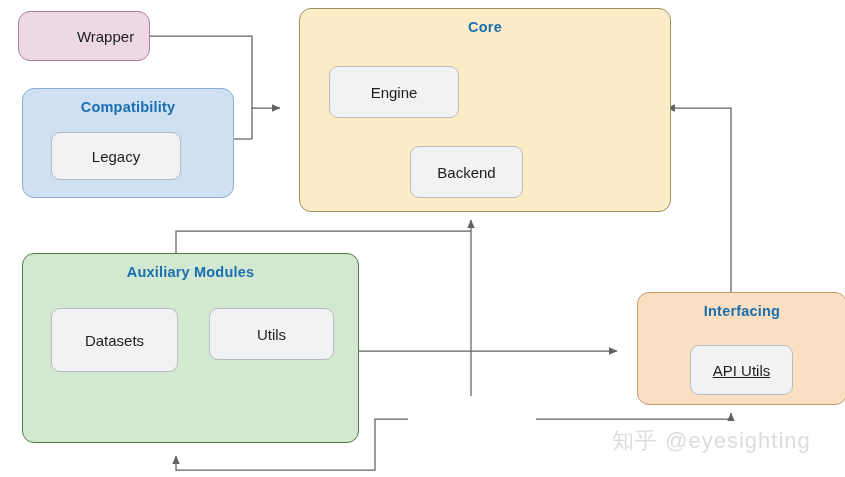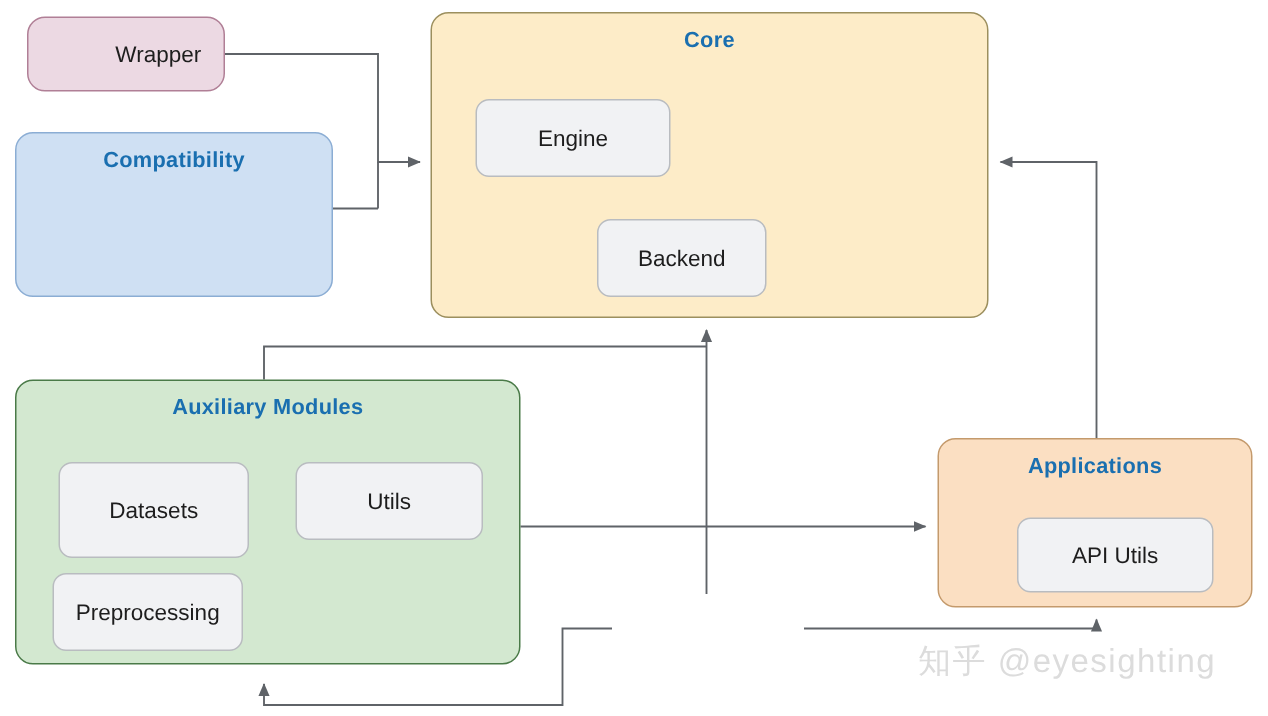--- a/index.html
+++ b/index.html
@@ -26,20 +26,21 @@
     pointer-events: none;
   }
   .node {
     position: absolute;
     box-sizing: border-box;
     border-radius: 12px;
   }
   .group {
     border-width: 1.2px;
     border-style: solid;
+    margin-left: 12px;
   }
   .group-title {
     position: absolute;
     left: 0;
     right: 0;
     top: 10px;
     text-align: center;
     font-size: 14.5px;
     font-weight: bold;
     letter-spacing: 0.2px;
@@ -119,20 +120,23 @@
   </svg>
 
   <div class="node solo" style="left:18px; top:11px; width:132px; height:50px;
               background:#ecd9e3; border-color:#b07f96;">
     <span>Wrapper</span>
   </div>
 
   <div class="node group" style="left:10px; top:88px; width:212px; height:110px;
               background:#cfe0f3; border-color:#8badd4;">
     <div class="group-title" style="color:#1a6fb0;">Compatibility</div>
+    <div class="node leaf" style="left:28px; top:43px; width:130px; height:48px;">
+      <span>Legacy</span>
+    </div>
   </div>
 
   <div class="node group" style="left:287px; top:8px; width:372px; height:204px;
               background:#fdecc8; border-color:#9c8f5e;">
     <div class="group-title" style="color:#1a6fb0;">Core</div>
     <div class="node leaf" style="left:29px; top:57px; width:130px; height:52px;">
       <span>Engine</span>
     </div>
     <div class="node leaf" style="left:110px; top:137px; width:113px; height:52px;">
       <span>Backend</span>
@@ -141,29 +145,26 @@
 
   <div class="node group" style="left:10px; top:253px; width:337px; height:190px;
               background:#d3e8d0; border-color:#4a7a48;padding-left:40px;">
     <div class="group-title" style="color:#1a6fb0;">Auxiliary Modules</div>
     <div class="node leaf" style="left:28px; top:54px; width:127px; height:64px;">
       <span>Datasets</span>
     </div>
     <div class="node leaf" style="left:186px; top:54px; width:125px; height:52px;">
       <span>Utils</span>
     </div>
-    <div class="node leaf" style="left:24px; top:128px; width:127px; height:52px;">
-      <span>Preprocessing</span>
-    </div>
   </div>
 
   <div class="node group" style="left:625px; top:292px; width:210px; height:113px;
               background:#fbdfc2; border-color:#c49a6c;">
-    <div class="group-title" style="color:#1a6fb0;">Applications</div>
-    <div class="node leaf" style="left:52px; top:52px; width:131px; height:50px;">
+    <div class="group-title" style="color:#1a6fb0;">Interfacing</div>
+    <div class="node leaf" style="left:52px; top:52px; width:103px; height:50px;text-decoration:underline;">
       <span>API Utils</span>
     </div>
   </div>
 
 
   <div id="watermark" style="left:612px; top:426px;">知乎 @eyesighting</div>
 
 </div>
 
 </body></html>

